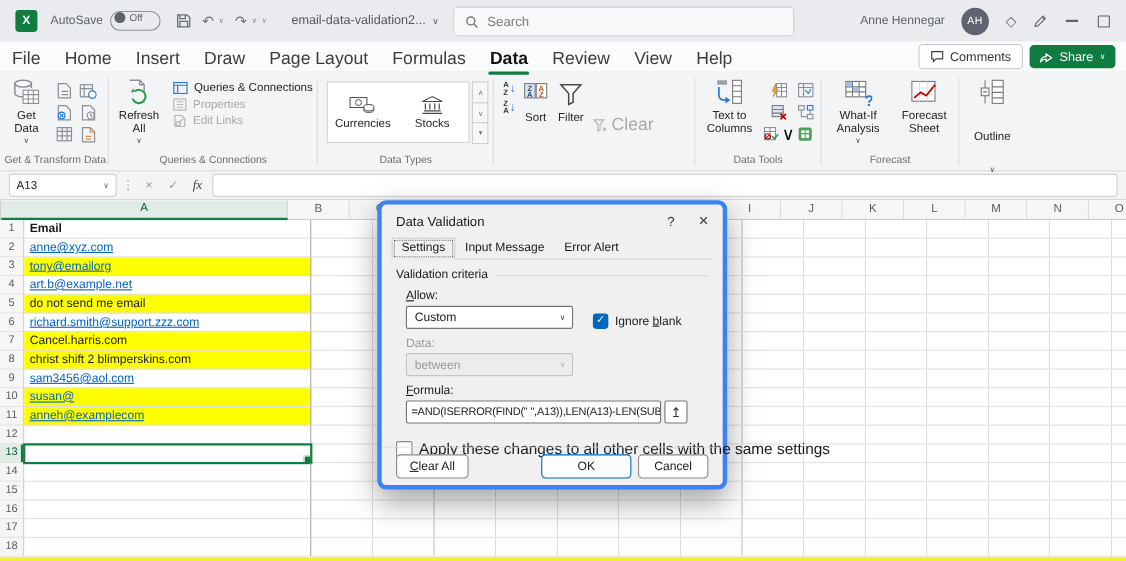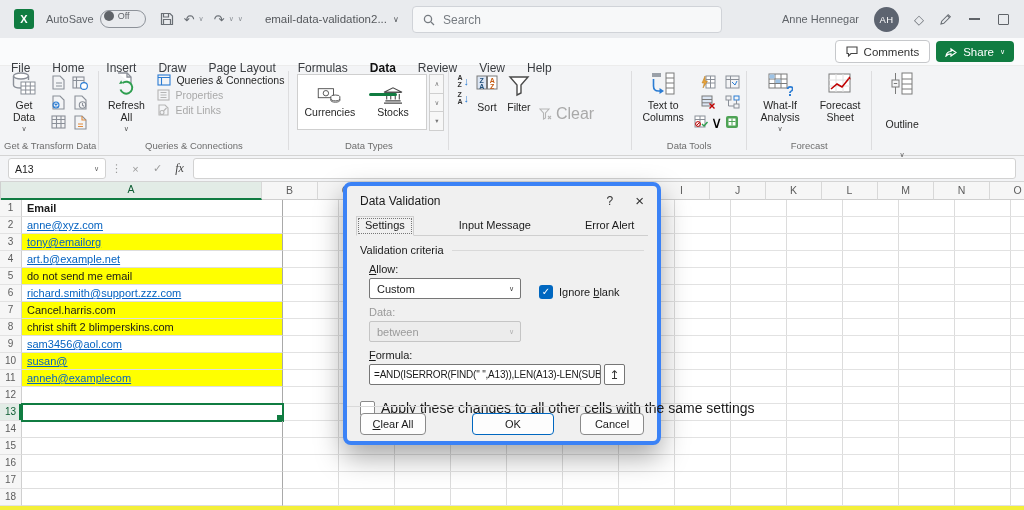--- a/index.html
+++ b/index.html
@@ -20,21 +20,21 @@
   .searchbox{position:absolute;left:412px;top:6px;width:288px;height:25px;background:#f7f8f9;border:1px solid #d0d3d8;border-radius:4px;display:flex;align-items:center;padding:0 10px;gap:8px;color:#767b81;font-size:12px;}
   .tb-right{position:absolute;right:14px;top:0;height:38px;display:flex;align-items:center;gap:15px;}
   .avatar{width:25px;height:25px;border-radius:50%;background:#5d6470;color:#fff;font-size:9.5px;display:flex;align-items:center;justify-content:center;letter-spacing:.5px;}
   .gem{font-size:13px;color:#6a6f75;}
   .winbtn{color:#5f6368;display:flex;align-items:center;justify-content:center;width:14px;height:14px;}
   .maxsq{width:9px;height:9px;border:1.3px solid #5f6368;border-radius:1px;}
   .minln{width:11px;height:1.4px;background:#5f6368;}
 
   
   .menurow{height:27px;background:#fafbfc;display:flex;align-items:center;position:relative;border-bottom:1px solid #ececec;}
-  .mtab{padding:16px 11px;font-size:12px;color:#3a3d41;height:100%;display:flex;align-items:center;position:relative;}
+  .mtab{padding:2px 11px;font-size:16px;color:#3a3d41;height:100%;display:flex;align-items:center;position:relative;}
   .mtab.active{font-weight:bold;color:#111;}
   .mtab.active::after{content:"";position:absolute;left:10px;right:10px;bottom:1px;height:3px;border-radius:2px;background:#107c41;}
   .mr-right{position:absolute;right:10px;display:flex;gap:6px;align-items:center;}
   .btn-comments{height:21px;border:1px solid #c6c8cb;border-radius:4px;background:#fff;display:flex;align-items:center;gap:6px;padding:0 10px;font-size:11.5px;color:#333;}
   .btn-share{height:21px;border-radius:4px;background:#107c41;color:#fff;display:flex;align-items:center;gap:6px;padding:0 9px;font-size:11.5px;}
   .btn-share .chev{font-size:7px;}
 
   
   .ribbon{height:89px;background:#f3f4f6;border-bottom:1px solid #d4d4d4;display:flex;align-items:stretch;padding-left:4px;}
   .rgroup{display:flex;flex-direction:column;}
@@ -87,21 +87,21 @@
   .cellA.selcell{outline:2px solid #107c41;outline-offset:-1px;}
   .cellA.selcell::after{content:"";position:absolute;right:0;bottom:0;width:5px;height:5px;background:#107c41;border-left:1px solid #fff;border-top:1px solid #fff;}
   .rest{flex:1;border-bottom:1px solid #e2e2e2;background-image:repeating-linear-gradient(to right,transparent 0 55px,#dcdcdc 55px 56px);}
 
   
   .dialog{position:absolute;left:343px;top:182px;width:318px;height:263px;background:#f0f0f0;border:4px solid #3b82f6;border-radius:8px;box-shadow:0 12px 28px rgba(0,0,0,.35);font-size:11px;color:#1a1a1a;box-sizing:border-box;z-index:10;}
   .dtitle{height:30px;display:flex;align-items:center;padding:0 13px;font-size:12px;color:#1a1a1a;}
   .dctrl{margin-left:auto;display:flex;gap:22px;align-items:center;color:#333;}
   .dhelp{font-size:12px;}
   .dclose{font-size:15px;line-height:14px;}
-  .dtabs{display:flex;padding:0 9px;position:relative;height:20px;gap:36px;}
+  .dtabs{display:flex;padding:0 9px;position:relative;height:20px;}
   .dtabs::after{content:"";position:absolute;left:9px;right:9px;bottom:0;border-bottom:1px solid #cfcfcf;}
   .dtab{padding:2px 8px 3px;font-size:11px;color:#1a1a1a;border:1px solid transparent;position:relative;z-index:1;}
   .dtab.active{background:#f0f0f0;border-color:#cfcfcf;border-bottom-color:#f0f0f0;outline:1px dotted #777;outline-offset:-3px;}
   .dbody{padding:6px 13px 0 13px;}
   .critrow{display:flex;align-items:center;gap:8px;margin-top:2px;}
   .critline{flex:1;height:1px;background:#d9d9d9;}
   .ind{padding-left:9px;}
   .flabel{margin-top:7px;}
   .flabel.dis{color:#9a9a9a;}
   .combo{width:152px;height:21px;background:#fff;border:1px solid #767676;border-radius:2px;display:flex;align-items:center;padding:0 2px 0 7px;margin-top:3px;box-sizing:border-box;}
@@ -115,21 +115,21 @@
   .cb-on{width:14px;height:14px;background:#0067c0;border-radius:3px;color:#fff;font-size:10px;line-height:14px;text-align:center;}
   .cb-off{width:13px;height:13px;background:#fff;border:1px solid #8a8a8a;border-radius:2px;flex:none;}
   .frow{display:flex;align-items:center;margin-top:3px;}
   .fml{width:232px;height:21px;background:#fff;border:1px solid #767676;border-radius:2px;box-sizing:border-box;display:flex;align-items:center;padding:0 4px;font-size:10px;letter-spacing:-0.2px;white-space:nowrap;overflow:hidden;}
   .collapse{width:21px;height:21px;background:#fff;border:1px solid #767676;border-radius:2px;box-sizing:border-box;margin-left:3px;display:flex;align-items:center;justify-content:center;font-size:12px;color:#333;}
   .applyrow{display:flex;align-items:center;gap:6px;margin-top:15px;font-size:14px;white-space:nowrap;}
   .dfooter{position:absolute;left:0;right:0;bottom:0;height:34px;border-top:1px solid #d9d9d9;display:flex;align-items:center;padding:0 13px;border-radius:0 0 8px 8px;}
   .dbtn{height:22px;background:#fdfdfd;border:1px solid #8a8a8a;border-radius:4px;font-size:11px;color:#1a1a1a;display:flex;align-items:center;justify-content:center;box-sizing:border-box;}
   .dbtn.clear{width:66px;}
   .dbtn.ok{width:82px;margin-left:auto;border:1.5px solid #0067c0;}
-  .dbtn.cancel{width:64px;margin-left:26px;}
+  .dbtn.cancel{width:64px;margin-left:6px;}
 
   .bottomstrip{height:5px;background:#f3ef39;}
   u{text-decoration:underline;}
   svg{display:block;}
 </style>
 </head>
 <body>
 
 <div class="app">
 

